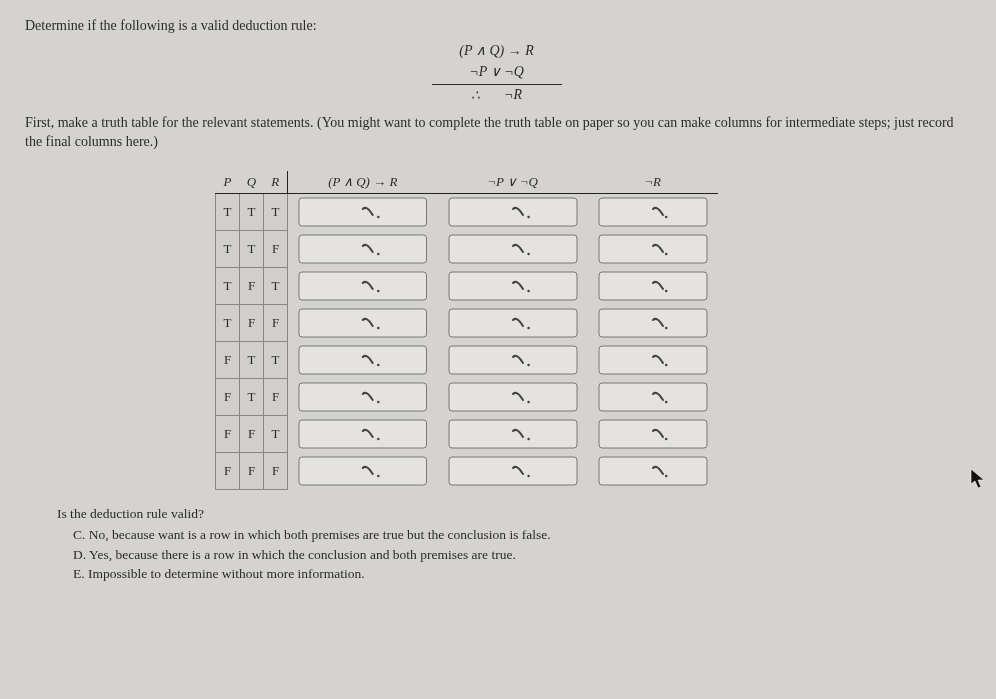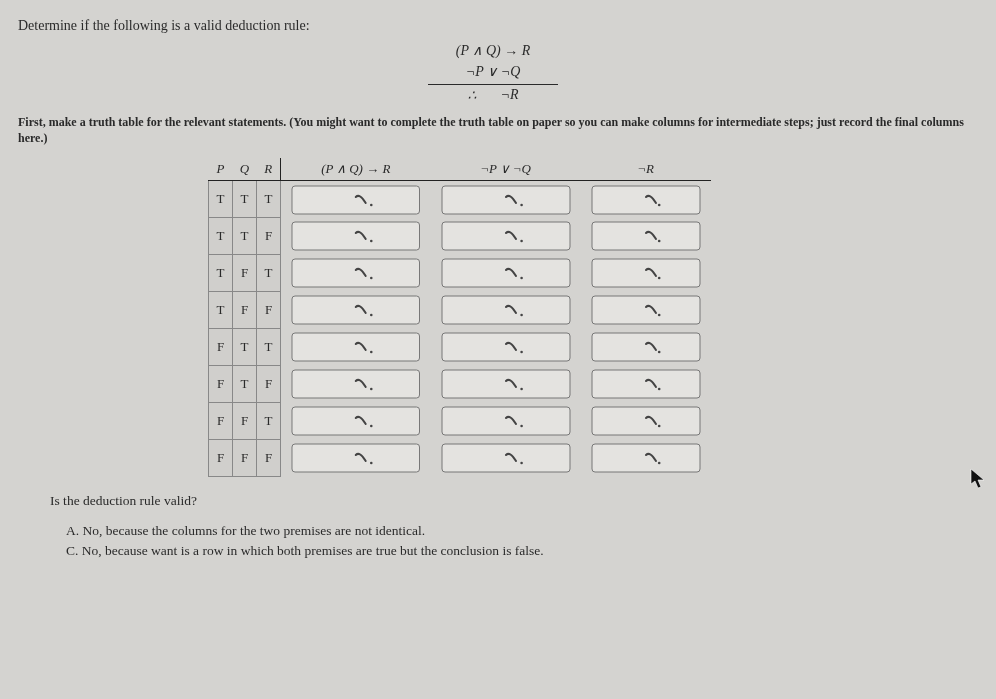--- a/index.html
+++ b/index.html
@@ -6,21 +6,21 @@
     body {
       font-family: "Times New Roman", Georgia, serif;
       background: #d4d3d0;
       color: #2a2a2a;
       width: 996px;
       height: 699px;
       overflow: hidden;
       position: relative;
     }
     .page {
-      padding: 18px 28px 18px 18px;
+      padding: 18px 28px 18px 25px;
       background: #d4d3d0;
     }
     .prompt-line {
       font-size: 14px;
       margin-bottom: 6px;
     }
     .argument {
       text-align: center;
       margin: 4px auto 10px auto;
       width: 220px;
@@ -28,24 +28,23 @@
       font-size: 14px;
     }
     .argument .line { padding: 2px 0; }
     .argument .rule-line {
       border-top: 1px solid #2a2a2a;
       width: 130px;
       margin: 2px auto 0 auto;
     }
     .argument .conclusion { display: flex; justify-content: center; gap: 24px; padding-top: 2px; }
     .instructions {
-      font-size: 12px;
+      font-size: 14px;
       line-height: 1.35;
-      margin-bottom: 12px;
-      font-weight: bold;
+      margin-bottom: 19px;
     }
     .table-wrap {
       display: flex;
       justify-content: flex-start;
       padding-left: 190px;
     }
     table.truth {
       border-collapse: collapse;
       font-size: 13px;
     }
@@ -85,21 +84,21 @@
     }
     .svg-cell rect.box { fill: #e4e3e0; stroke: #777; stroke-width: 1; }
     .svg-cell path.scribble { fill: none; stroke: #444; stroke-width: 2; stroke-linecap: round; }
     .svg-cell circle.dot { fill: #444; }
     .question-block {
       margin-top: 14px;
       padding-left: 32px;
       font-size: 13.5px;
       line-height: 1.45;
     }
-    .question-block .q { margin-bottom: 10px; }
+    .question-block .q { margin-bottom: 2px; }
     .question-block .opt { padding-left: 16px; }
     .cursor-icon {
       position: absolute;
       right: 10px;
       top: 468px;
       transform: rotate(0deg);
     }
   </style>
 </head>
 <body>
@@ -340,21 +339,22 @@
                 <circle class="dot" cx="68.2" cy="20" r="1.3"></circle>
               </svg>
             </td>
           </tr>
         </tbody>
     </table>
   </div>
 
   <div class="question-block">
     <div class="q">Is the deduction rule valid?</div>
-    <div class="opt">A. No, because the columns for the two premises are not identical.</div>
     <div class="opt">C. No, because want is a row in which both premises are true but the conclusion is false.</div>
+    <div class="opt">D. Yes, because there is a row in which the conclusion and both premises are true.</div>
+    <div class="opt">E. Impossible to determine without more information.</div>
   </div>
 
 </div>
 
 <svg class="cursor-icon" width="16" height="22" viewBox="0 0 16 22">
   <path d="M1 1 L1 16 L5 13 L8 20 L11 19 L8 12 L14 12 Z" fill="#111" stroke="#fff" stroke-width="0.6"></path>
 </svg>
 
 </body></html>

